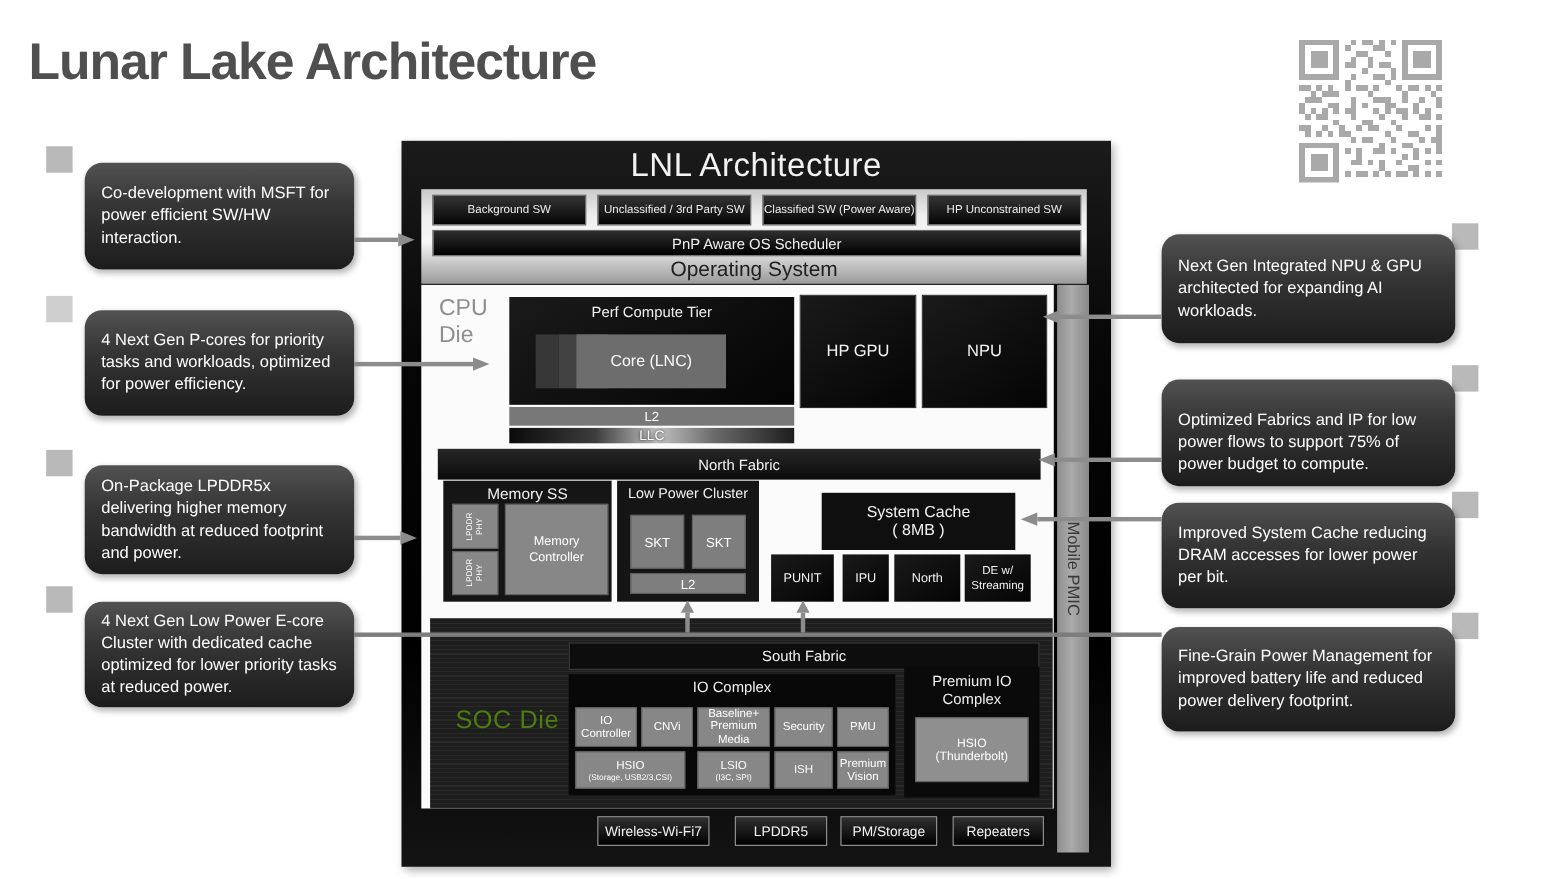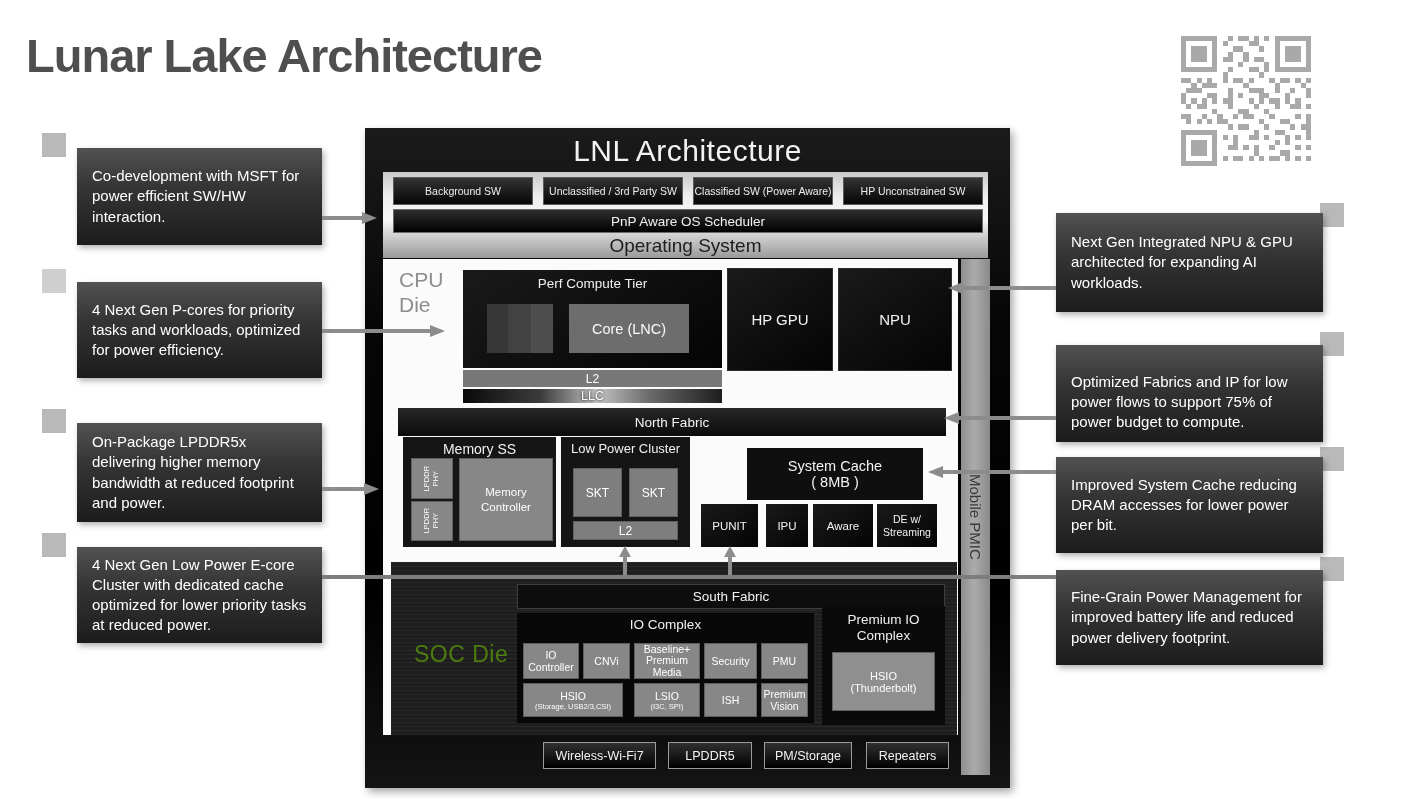--- a/index.html
+++ b/index.html
@@ -5,21 +5,21 @@
   html,body{margin:0;padding:0;background:#fff;}
   .stage{position:relative;width:1420px;height:799px;background:#fff;overflow:hidden;
          font-family:"Liberation Sans",sans-serif;}
   .abs{position:absolute;}
   .page-title{position:absolute;left:26px;top:28px;font-size:47px;font-weight:bold;
               color:#4f4f4f;letter-spacing:-1px;}
   
   .callout{position:absolute;display:flex;align-items:center;color:#fff;font-size:15px;
            line-height:1.34;padding:10px 15px;box-sizing:border-box;
            background:linear-gradient(180deg,#525252 0%,#353535 40%,#1c1c1c 100%);
-           box-shadow:2px 3px 6px rgba(0,0,0,.30);}
+           box-shadow:2px 3px 6px rgba(0,0,0,.30);border-radius:16px;}
   .corner-sq{position:absolute;width:24px;height:24px;background:#b9b9b9;}
   
   .aline{position:absolute;height:4px;background:#8c8c8c;}
   .aline.thick{background:#7d7d7d;}
   .head-r{position:absolute;width:0;height:0;border-top:6px solid transparent;
           border-bottom:6px solid transparent;border-left:15px solid #8c8c8c;}
   .head-l{position:absolute;width:0;height:0;border-top:6px solid transparent;
           border-bottom:6px solid transparent;border-right:15px solid #8c8c8c;}
   .head-u{position:absolute;width:0;height:0;border-left:6px solid transparent;
           border-right:6px solid transparent;border-bottom:11px solid #8c8c8c;}
@@ -138,21 +138,21 @@
   <div class="cpu-die">
     <div>CPU</div>
     <div>Die</div>
   </div>
 
   <div class="blackbox" style="left:463px;top:270px;width:259px;height:98px;"></div>
   <div class="boxtitle" style="left:463px;top:276px;width:259px;font-size:13.5px;">Perf Compute Tier</div>
   <div class="abs" style="left:487px;top:304px;width:21px;height:49px;background:#373737;"></div>
   <div class="abs" style="left:508px;top:304px;width:23px;height:49px;background:#424242;"></div>
   <div class="abs" style="left:531px;top:304px;width:22px;height:49px;background:#4e4e4e;"></div>
-  <div class="abs" style="left:569px;top:304px;width:120px;height:49px;background:#6d6d6d;display:flex;align-items:center;justify-content:center;color:#fafafa;font-size:14.5px;">Core (LNC)</div>
+  <div class="abs" style="left:524px;top:304px;width:136px;height:49px;background:#6d6d6d;display:flex;align-items:center;justify-content:center;color:#fafafa;font-size:14.5px;">Core (LNC)</div>
   <div class="abs" style="left:463px;top:370px;width:259px;height:17px;background:#787878;display:flex;align-items:center;justify-content:center;color:#fff;font-size:12px;">L2</div>
   <div class="abs" style="left:463px;top:389px;width:259px;height:14px;background:linear-gradient(90deg,#0a0a0a,#3c3c3c 30%,#c2c2c2 52%,#6a6a6a 72%,#1d1d1d);display:flex;align-items:center;justify-content:center;color:#fff;font-size:12.5px;text-shadow:0 0 3px #000;">LLC</div>
 
   <div class="blackbox" style="left:727px;top:268px;width:106px;height:103px;font-size:15px;border:1px solid #2e2e2e;">HP GPU</div>
   <div class="blackbox" style="left:838px;top:268px;width:114px;height:103px;font-size:15px;border:1px solid #2e2e2e;">NPU</div>
 
   <div class="blackbox" style="left:398px;top:408px;width:548px;height:28px;font-size:13.5px;background:linear-gradient(180deg,#272727,#0b0b0b);">North Fabric</div>
 
   <div class="blackbox" style="left:403px;top:437px;width:153px;height:110px;background:#151515;"></div>
   <div class="boxtitle" style="left:403px;top:441px;width:153px;font-size:14px;">Memory SS</div>
@@ -169,21 +169,21 @@
   <div class="graybox" style="left:573px;top:468px;width:49px;height:49px;font-size:12px;background:#7e7e7e;">SKT</div>
   <div class="graybox" style="left:629px;top:468px;width:49px;height:49px;font-size:12px;background:#7e7e7e;">SKT</div>
   <div class="graybox" style="left:573px;top:521px;width:105px;height:19px;font-size:12px;background:#7e7e7e;">L2</div>
 
   <div class="blackbox" style="left:747px;top:448px;width:176px;height:52px;font-size:14.5px;flex-direction:column;background:#0f0f0f;">
     <span>System Cache</span>
     <span>( 8MB )</span>
   </div>
   <div class="blackbox" style="left:701px;top:504px;width:57px;height:43px;font-size:11.5px;">PUNIT</div>
   <div class="blackbox" style="left:766px;top:504px;width:42px;height:43px;font-size:11.5px;">IPU</div>
-  <div class="blackbox" style="left:813px;top:504px;width:60px;height:43px;font-size:11.5px;">Aware</div>
+  <div class="blackbox" style="left:813px;top:504px;width:60px;height:43px;font-size:11.5px;">North</div>
   <div class="blackbox" style="left:877px;top:504px;width:60px;height:43px;font-size:10.5px;line-height:1.2;padding:0 4px;">DE w/ Streaming</div>
 
   <div class="soc"></div>
   <div class="soc-label">SOC Die</div>
   <div class="blackbox" style="left:517px;top:584px;width:428px;height:25px;font-size:13.5px;background:#0d0d0d;border:1px solid #3e3e3e;">South Fabric</div>
 
   <div class="blackbox" style="left:517px;top:613px;width:297px;height:110px;background:#080808;"></div>
   <div class="boxtitle" style="left:517px;top:617px;width:297px;font-size:13.5px;">IO Complex</div>
   <div class="graybox" style="left:523px;top:643px;width:56px;height:36px;font-size:10.5px;line-height:1.15;">IO Controller</div>
   <div class="graybox" style="left:583px;top:643px;width:47px;height:36px;font-size:10.5px;">CNVi</div>
@@ -201,21 +201,21 @@
   <div class="graybox" style="left:704px;top:683px;width:53px;height:34px;font-size:10.5px;">ISH</div>
   <div class="graybox" style="left:761px;top:683px;width:47px;height:34px;font-size:10.5px;line-height:1.15;">Premium Vision</div>
 
   <div class="blackbox" style="left:822px;top:606px;width:123px;height:119px;background:#0a0a0a;"></div>
   <div class="boxtitle" style="left:822px;top:612px;width:123px;font-size:13.5px;line-height:1.2;">Premium IO Complex</div>
   <div class="graybox" style="left:832px;top:652px;width:103px;height:59px;font-size:11px;flex-direction:column;background:#8f8f8f;">
     <span>HSIO</span>
     <span>(Thunderbolt)</span>
     </div>
 
-  <div class="bottombox" style="left:543px;width:113px;">Wireless-Wi-Fi7</div>
+  <div class="bottombox" style="left:543px;width:102px;">Wireless-Wi-Fi7</div>
   <div class="bottombox" style="left:668px;width:84px;">LPDDR5</div>
   <div class="bottombox" style="left:764px;width:88px;">PM/Storage</div>
   <div class="bottombox" style="left:866px;width:83px;">Repeaters</div>
 
   <div class="aline" style="left:322px;top:216px;width:40px;"></div>
   <div class="head-r" style="left:362px;top:212px;"></div>
 
   <div class="aline" style="left:322px;top:329px;width:108px;"></div>
   <div class="head-r" style="left:430px;top:325px;"></div>
 

